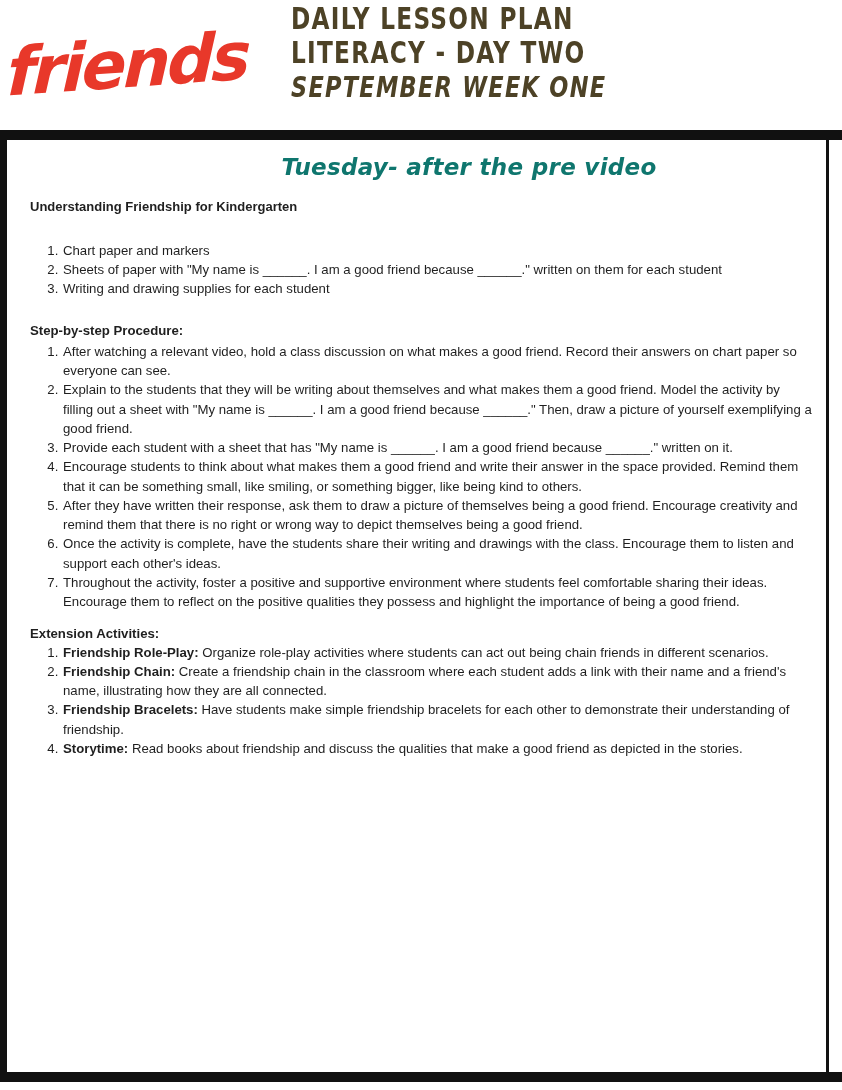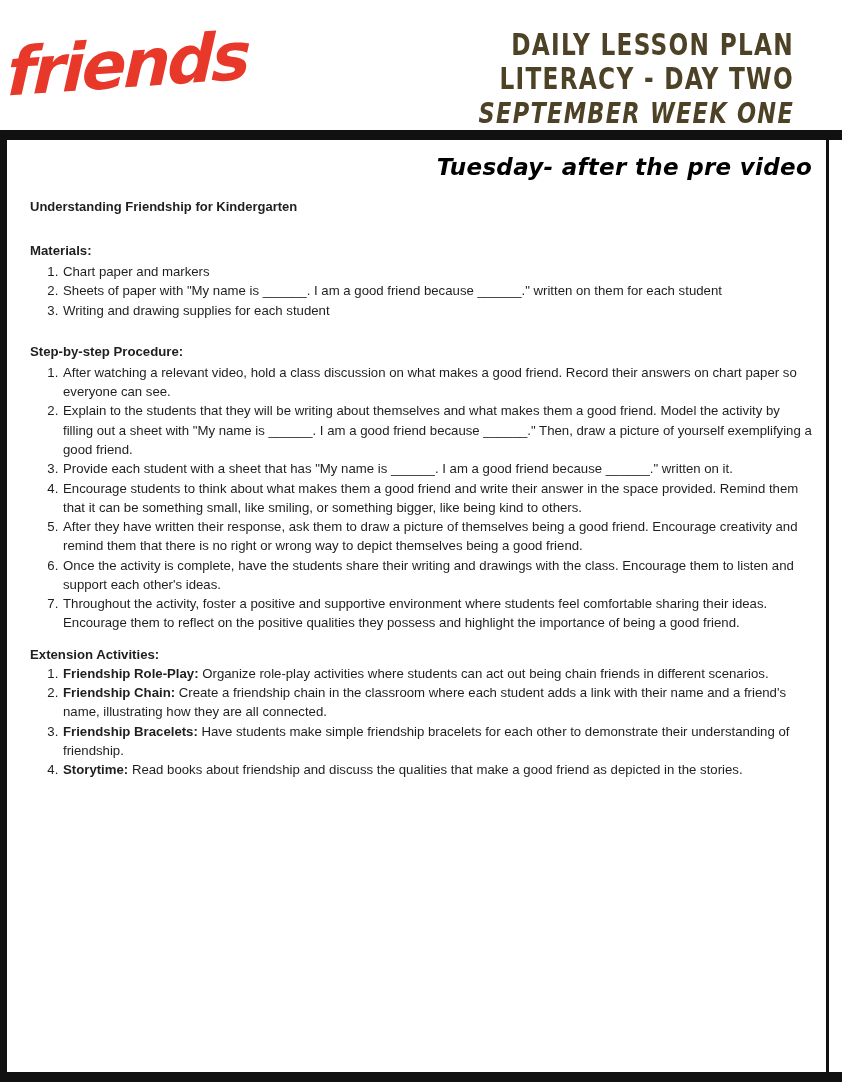--- a/index.html
+++ b/index.html
@@ -43,23 +43,22 @@
     color: #e8382a;
     letter-spacing: -3px;
     transform: rotate(-4deg) skewX(-6deg);
     text-rendering: optimizeLegibility;
   }
   .header-titles {
     position: absolute;
     left: 250px;
     top: 0px;
     width: 585px;
-    text-align: right;
+    text-align: left;
     padding-top: 3px;
-    margin-top: 26px;
   }
   .title-line {
     font-family: "DejaVu Sans Condensed", "Liberation Sans Narrow", "Liberation Sans", sans-serif;
     font-weight: bold;
     color: #4d4226;
     letter-spacing: 1.5px;
     line-height: 1.08;
     font-size: 30px;
     white-space: nowrap;
     transform: scaleX(0.86);
@@ -114,22 +113,22 @@
     height: 935px;
     box-sizing: border-box;
     padding: 0px 14px 0 18px;
     overflow: hidden;
   }
   .day-heading {
     font-family: "DejaVu Sans", sans-serif;
     font-weight: bold;
     font-style: italic;
     font-size: 23px;
-    color: #000000;
-    text-align: right;
+    color: #0f766e;
+    text-align: center;
     padding-left: 96px;
     padding-top: 14px;
     letter-spacing: 0.3px;
   }
 
   .content {
     padding-top: 18px;
     font-size: 13.2px;
     line-height: 1.45;
     color: #1f1f1f;
@@ -190,21 +189,20 @@
 
 <div class="doc-inner">
 
   <div class="day-heading">Tuesday- after the pre video</div>
 
   <div class="content">
 
     <p class="subject-line">Understanding Friendship for Kindergarten</p>
 
 
-    <span class="sec-head">Materials:</span>
     <ol class="num">
       <li><span>Chart paper and markers</span></li>
       <li><span>Sheets of paper with "My name is ______. I am a good friend because ______." written on them for each student</span></li>
       <li><span>Writing and drawing supplies for each student</span></li>
     </ol>
 
     <div class="gap"></div>
 
     <span class="sec-head">Step-by-step Procedure:</span>
     <ol class="num">

